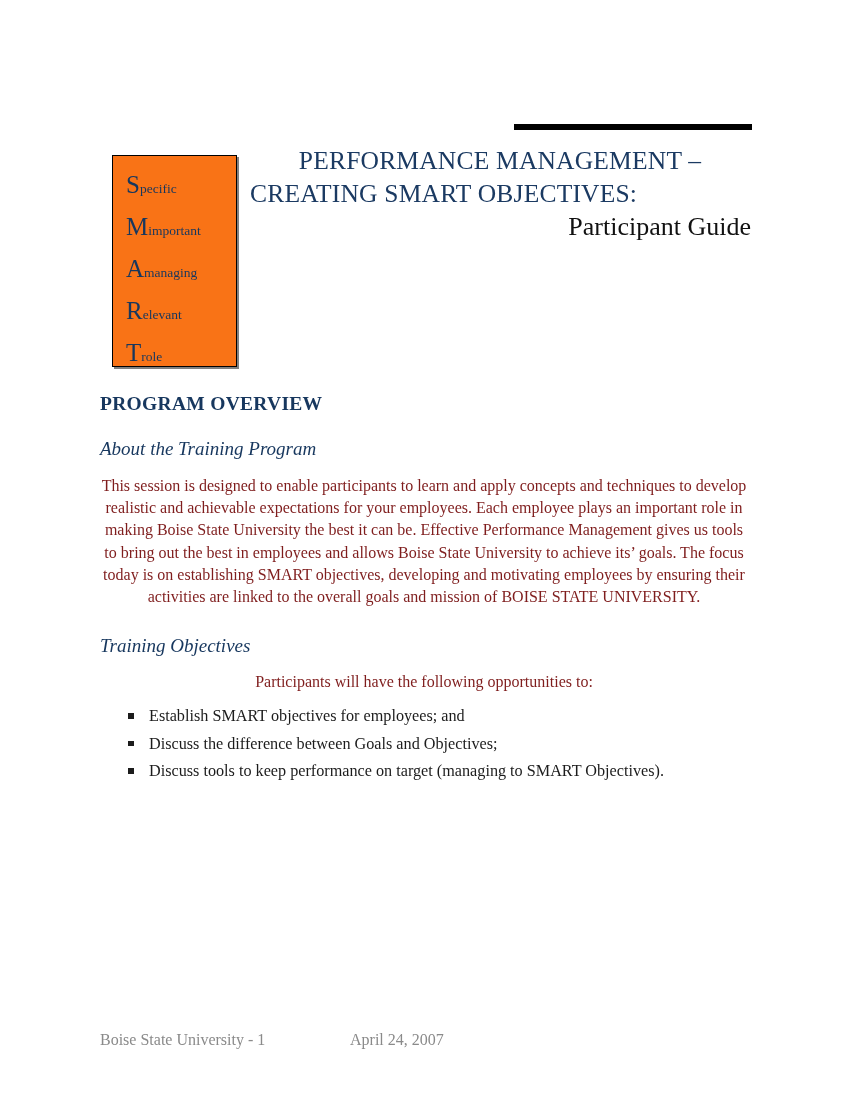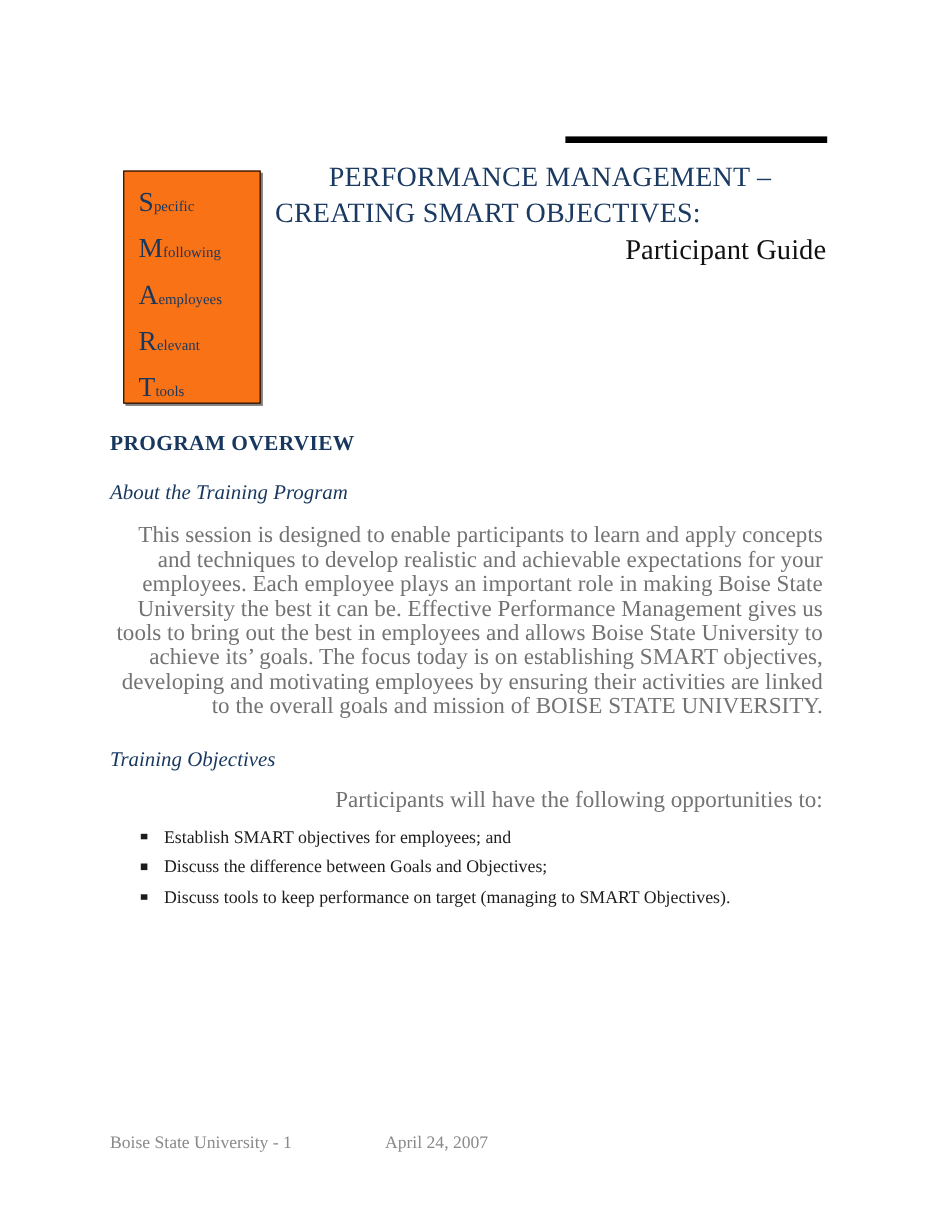--- a/index.html
+++ b/index.html
@@ -116,24 +116,24 @@
     margin: 0;
     font-size: 19px;
     font-style: italic;
     font-weight: normal;
     color: #17375e;
     line-height: 24px;
   }
 
   p.body-text {
     margin: 0;
-    font-size: 21px;
+    font-size: 16px;
     line-height: 22.2px;
-    color: #737373;
-    text-align: right;
+    color: #7f1d1d;
+    text-align: center;
   }
 
   .spacer-a { height: 21px; }
   .spacer-b { height: 14px; }
   .spacer-c { height: 26px; }
   .spacer-d { height: 13px; }
   .spacer-e { height: 12px; }
 
   ul.bullets {
     margin: 0;
@@ -188,30 +188,30 @@
     <div class="title-line l2">CREATING SMART OBJECTIVES:</div>
     <div class="subtitle-line">Participant Guide</div>
   </div>
 
   <div class="smart-box">
     <div class="smart-list">
       <div class="smart-item">
         <span class="cap">S</span><span class="rest">pecific</span>
       </div>
       <div class="smart-item">
-        <span class="cap">M</span><span class="rest">following</span>
-      </div>
-      <div class="smart-item">
-        <span class="cap">A</span><span class="rest">employees</span>
+        <span class="cap">M</span><span class="rest">important</span>
+      </div>
+      <div class="smart-item">
+        <span class="cap">A</span><span class="rest">managing</span>
       </div>
       <div class="smart-item">
         <span class="cap">R</span><span class="rest">elevant</span>
       </div>
       <div class="smart-item">
-        <span class="cap">T</span><span class="rest">tools</span>
+        <span class="cap">T</span><span class="rest">role</span>
       </div>
     </div>
   </div>
 
   <div class="content">
 
     <h1 class="section-heading">PROGRAM OVERVIEW</h1>
 
     <div class="spacer-a"></div>
 

